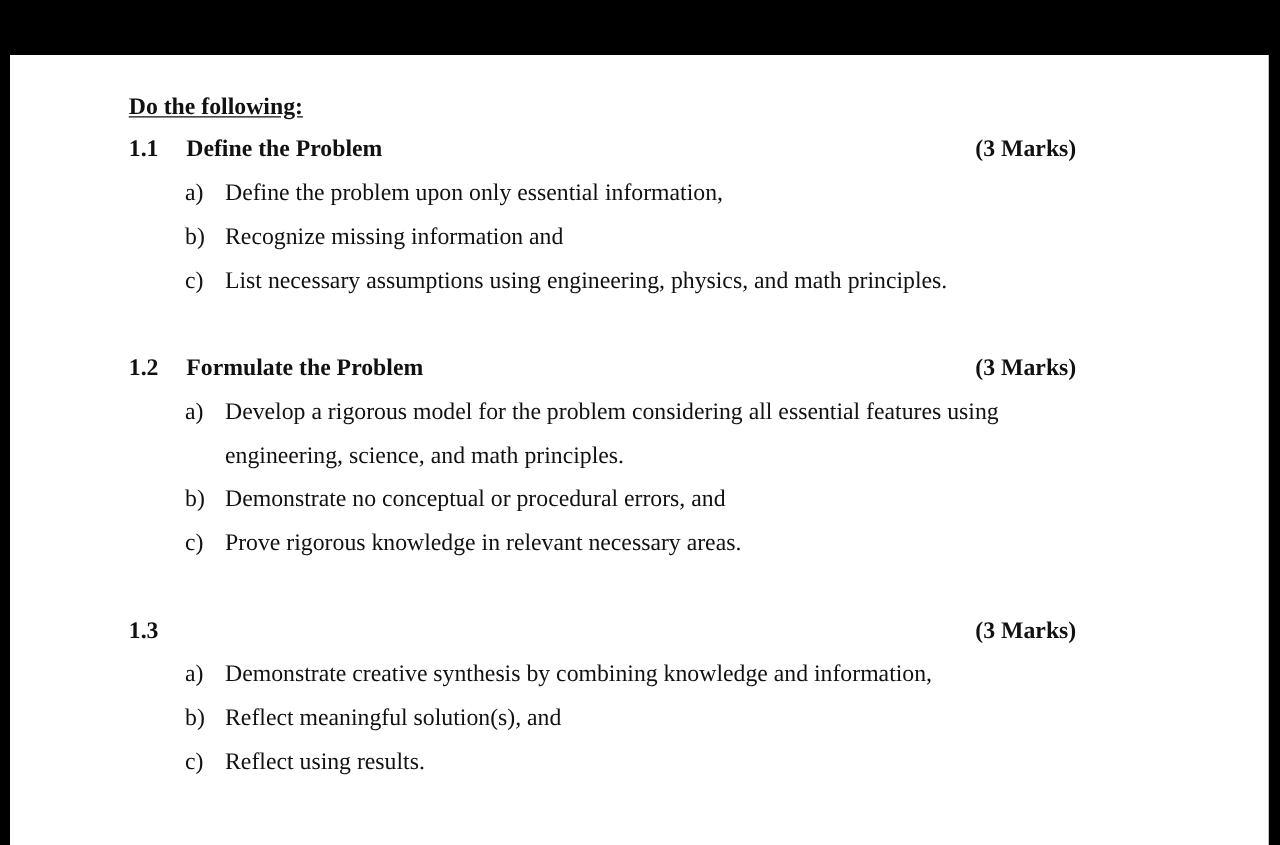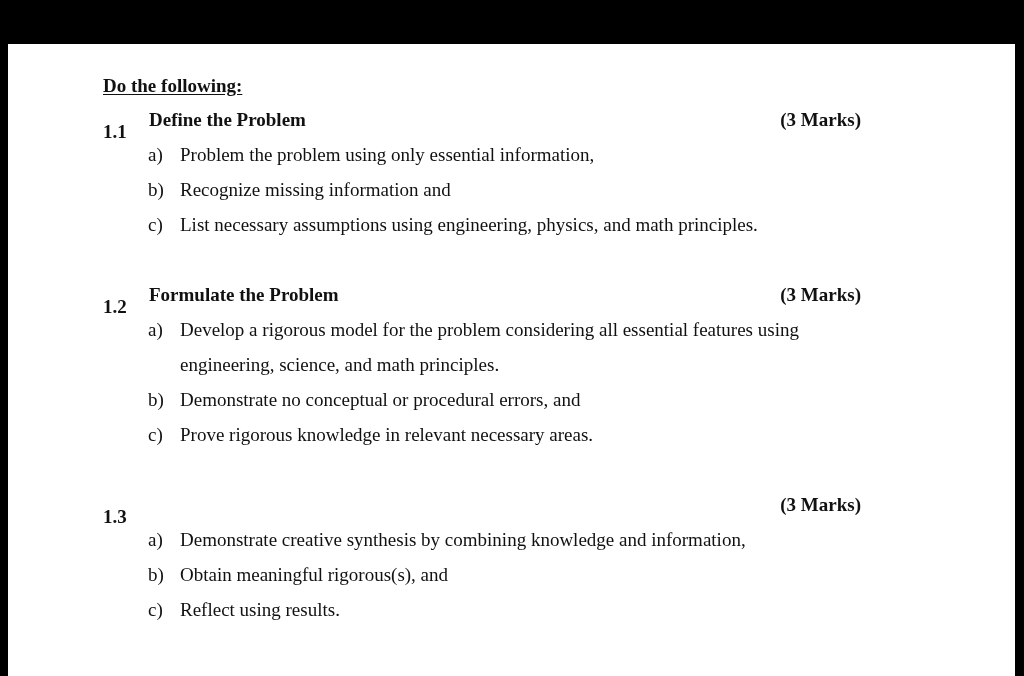--- a/index.html
+++ b/index.html
@@ -39,21 +39,21 @@
       left: 95px;
       width: 758px;
       height: 24px;
       font-size: 19px;
       font-weight: bold;
       white-space: nowrap;
     }
     .section-num {
       position: absolute;
       left: 0;
-      top: 12px;
+      top: 0;
     }
     .section-title {
       position: absolute;
       left: 46px;
       top: 0;
       text-align: center;
     }
     .section-marks {
       position: absolute;
       right: 0;
@@ -84,21 +84,21 @@
 
   <div class="heading">Do the following:</div>
 
   <div class="section-head" style="top:65px;">
     <span class="section-num">1.1</span>
     <span class="section-title">Define the Problem</span>
     <span class="section-marks">(3 Marks)</span>
   </div>
   <div class="item" style="top:100px;">
     <span class="item-label">a)</span>
-    <span class="item-text">Problem the problem using only essential information,</span>
+    <span class="item-text">Define the problem upon only essential information,</span>
   </div>
   <div class="item" style="top:135px;">
     <span class="item-label">b)</span>
     <span class="item-text">Recognize missing information and</span>
   </div>
   <div class="item" style="top:170px;">
     <span class="item-label">c)</span>
     <span class="item-text">List necessary assumptions using engineering, physics, and math principles.</span>
   </div>
 
@@ -126,20 +126,20 @@
   <div class="section-head" style="top:450px;">
     <span class="section-num">1.3</span>
     <span class="section-marks">(3 Marks)</span>
   </div>
   <div class="item" style="top:485px;">
     <span class="item-label">a)</span>
     <span class="item-text">Demonstrate creative synthesis by combining knowledge and information,</span>
   </div>
   <div class="item" style="top:520px;">
     <span class="item-label">b)</span>
-    <span class="item-text">Obtain meaningful rigorous(s), and</span>
+    <span class="item-text">Reflect meaningful solution(s), and</span>
   </div>
   <div class="item" style="top:555px;">
     <span class="item-label">c)</span>
     <span class="item-text">Reflect using results.</span>
   </div>
 
 </div>
 
 </body></html>

